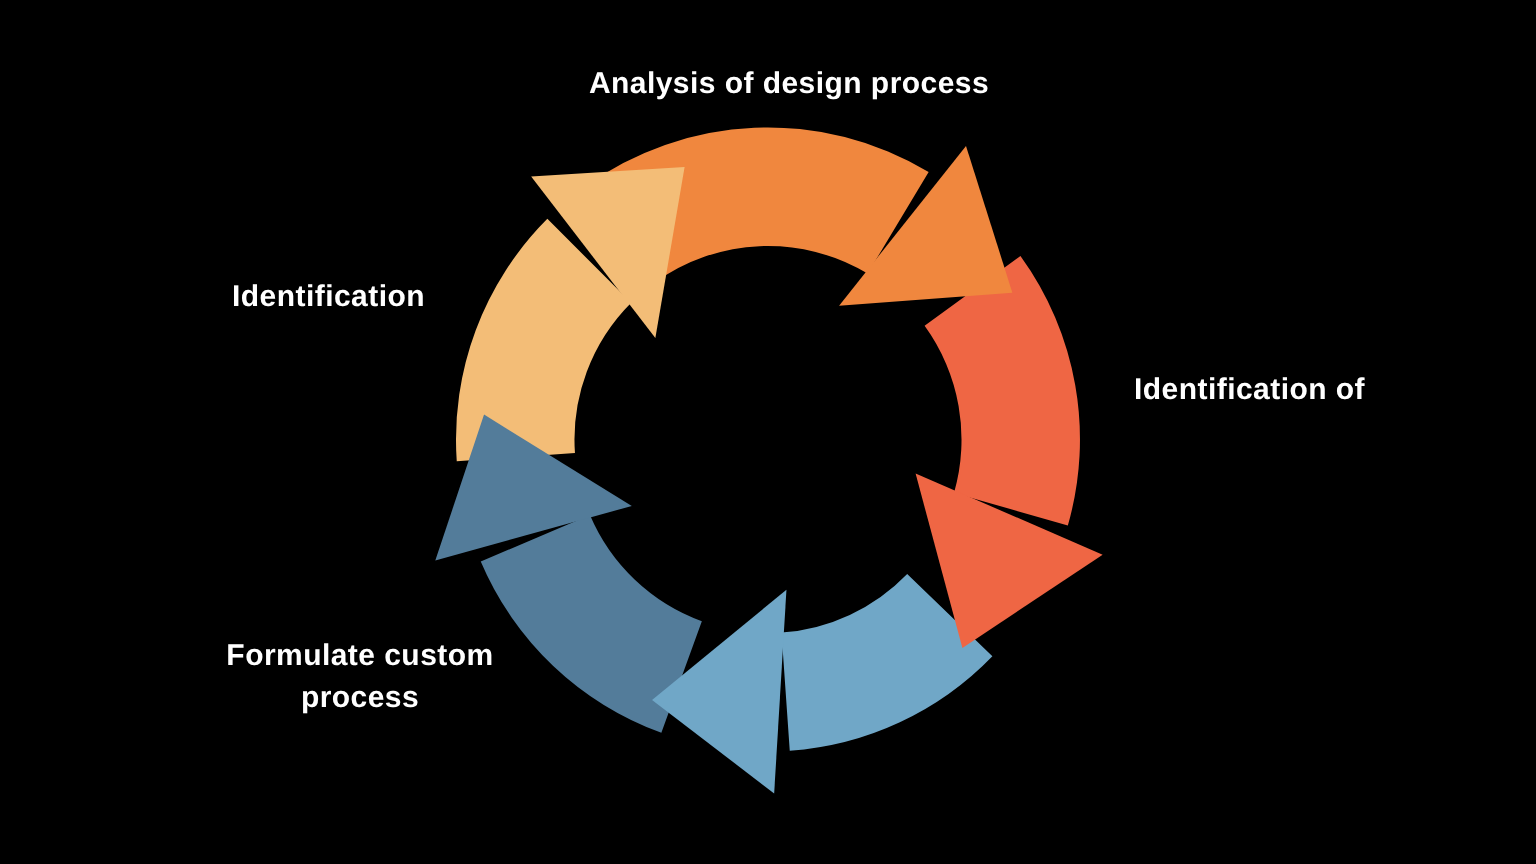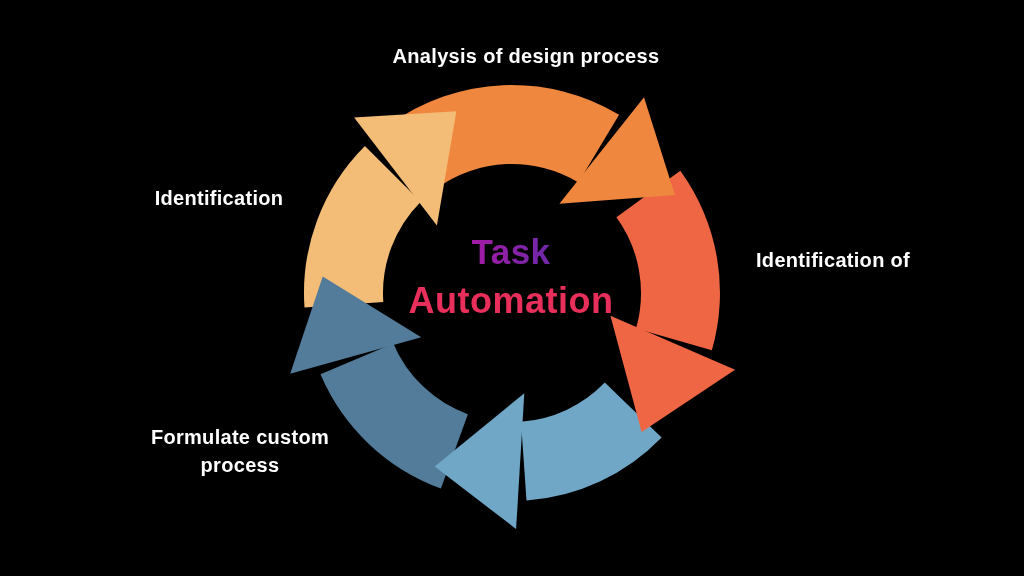--- a/index.html
+++ b/index.html
@@ -95,18 +95,14 @@
 
   <div class="step-label" style="left:240px; top:451px;">
     <span>Formulate custom</span>
     <span>process</span>
   </div>
 
   <div class="step-label" style="left:219px; top:198px;">
     <span>Identification</span>
   </div>
 
-  <div class="center-title" style="left:511px; top:276px;">
-    <div class="title-task">Task</div>
-    <div class="title-automation">Automation</div>
-  </div>
 
 </div>
 
 </body></html>

